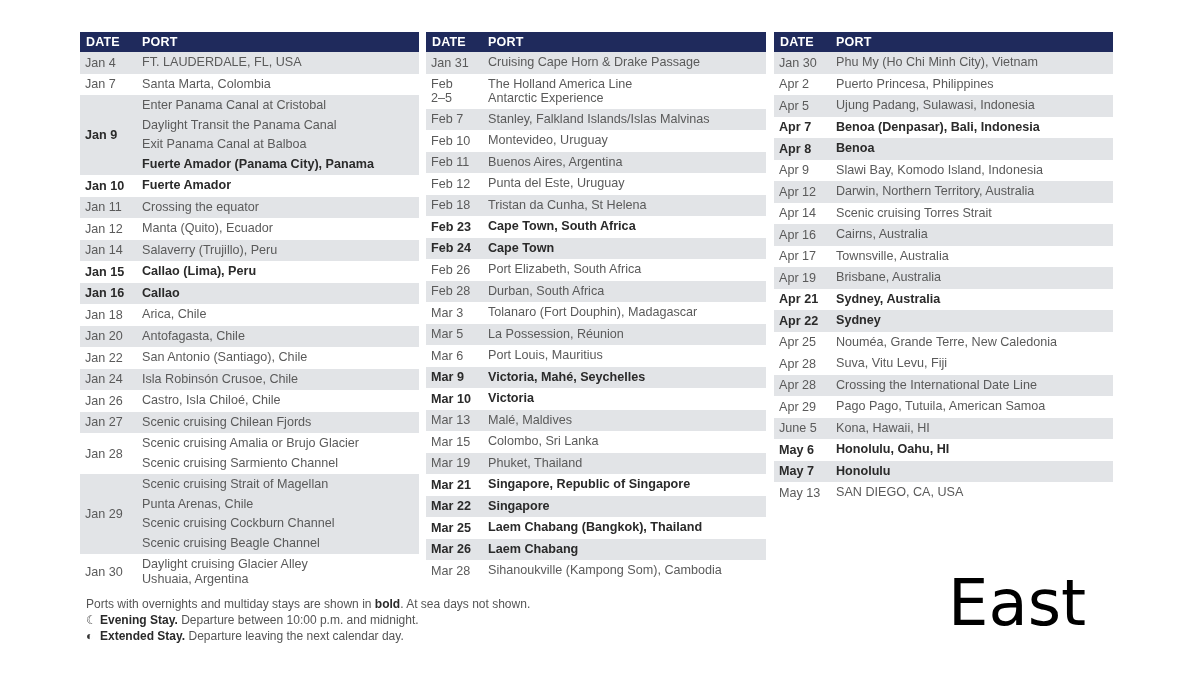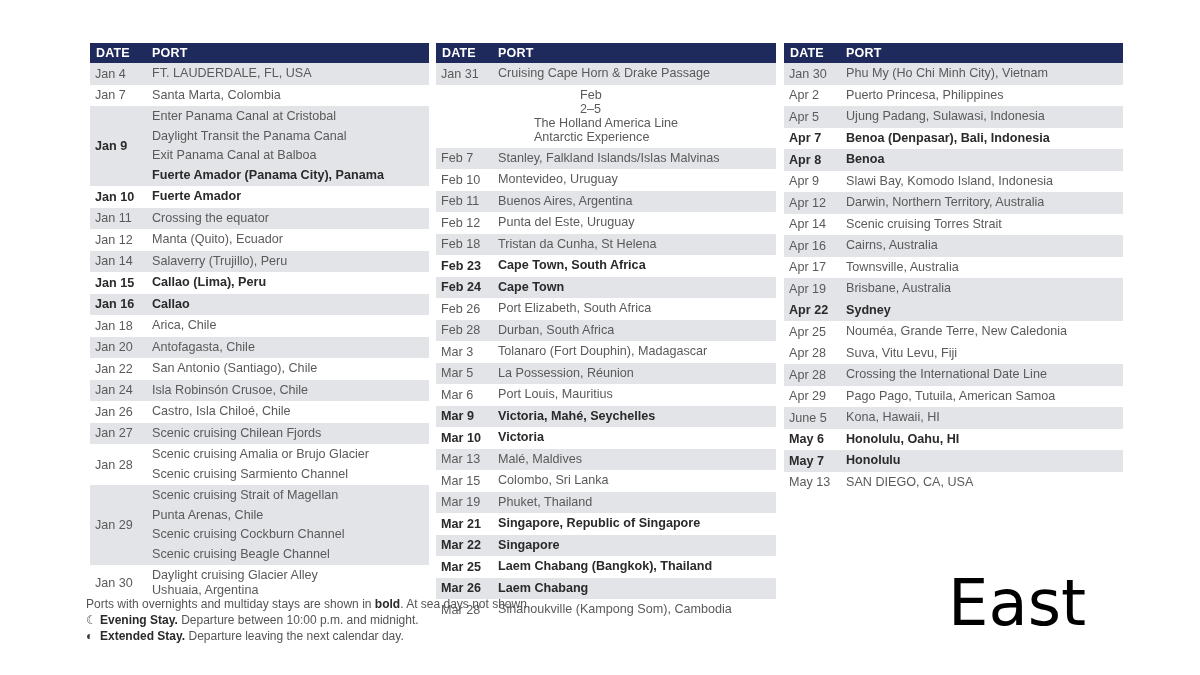--- a/index.html
+++ b/index.html
@@ -1,21 +1,21 @@
 <!DOCTYPE html>
 <html><head>
 <meta charset="utf-8">
 <style>
   html, body { margin: 0; padding: 0; }
   body {
     width: 1200px; height: 675px; background: #ffffff; position: relative; overflow: hidden;
     font-family: "Liberation Sans", sans-serif;
   }
   .col {
-    position: absolute; top: 43px; margin-left: 10px;
+    position: absolute; top: 32px;
   }
   .col-1 { left: 80px; width: 339px; }
   .col-2 { left: 426px; width: 340px; }
   .col-3 { left: 774px; width: 339px; }
   .hdr {
     background: #1f2a5c; color: #ffffff; height: 20px; display: flex; align-items: center;
     font-weight: bold; font-size: 12.5px; letter-spacing: 0.2px;
   }
   .hdr .h-date { width: 62px; padding-left: 6px; box-sizing: border-box; }
   .hdr .h-port { flex: 1; }
@@ -172,21 +172,21 @@
     <span class="h-date">DATE</span>
     <span class="h-port">PORT</span>
   </div>
   <div class="rows">
       <div class="row shade">
         <span class="date">Jan 31</span>
         <div class="ports">
           <div class="port">Cruising Cape Horn &amp; Drake Passage</div>
         </div>
       </div>
-      <div class="row" style="padding-top: 3px; padding-bottom: 3px; flex-direction: column;">
+      <div class="row" style="padding-top: 3px; padding-bottom: 3px;">
         <span class="date">Feb
 2–5</span>
         <div class="ports">
           <div class="port multi">The Holland America Line</div>
           <div class="port multi">Antarctic Experience</div>
         </div>
       </div>
       <div class="row shade">
         <span class="date">Feb 7</span>
         <div class="ports">
@@ -387,20 +387,26 @@
         <div class="ports">
           <div class="port">Townsville, Australia</div>
         </div>
       </div>
       <div class="row shade">
         <span class="date">Apr 19</span>
         <div class="ports">
           <div class="port">Brisbane, Australia</div>
         </div>
       </div>
+      <div class="row">
+        <span class="date bold">Apr 21</span>
+        <div class="ports">
+          <div class="port bold">Sydney, Australia</div>
+        </div>
+      </div>
       <div class="row shade">
         <span class="date bold">Apr 22</span>
         <div class="ports">
           <div class="port bold">Sydney</div>
         </div>
       </div>
       <div class="row">
         <span class="date">Apr 25</span>
         <div class="ports">
           <div class="port">Nouméa, Grande Terre, New Caledonia</div>

